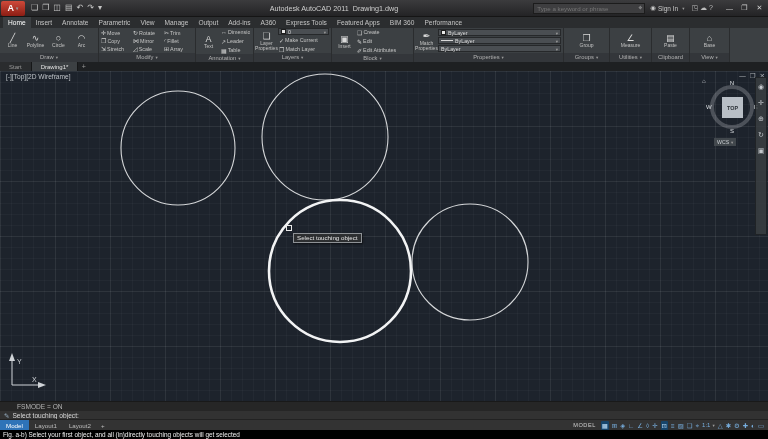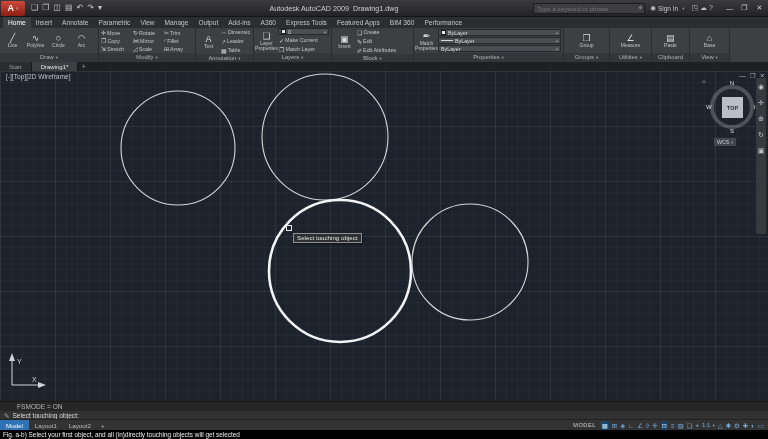--- a/index.html
+++ b/index.html
@@ -116,21 +116,21 @@
       </div>
     <div class="qat" id="qat">
         <span class="qicon">❏</span>
         <span class="qicon">❒</span>
         <span class="qicon">◫</span>
         <span class="qicon">▤</span>
         <span class="qicon">↶</span>
         <span class="qicon">↷</span>
         <span class="qicon">▾</span>
       </div>
-    <div class="tb-title"><span>Autodesk AutoCAD 2009</span>&nbsp;&nbsp;<span>Drawing1.dwg</span></div>
+    <div class="tb-title"><span>Autodesk AutoCAD 2011</span>&nbsp;&nbsp;<span>Drawing1.dwg</span></div>
     <div class="tb-right">
       <div class="search-box">
         <input placeholder="Type a keyword or phrase" style="">
         <span class="s-icon">⌖</span>
       </div>
       <div class="signin caret">
         <span>◉</span>
         <span>Sign In</span>
       </div>
       <span id="tb-icons"><span class="tbicon">◳</span><span class="tbicon">☁</span><span class="tbicon">?</span></span>

